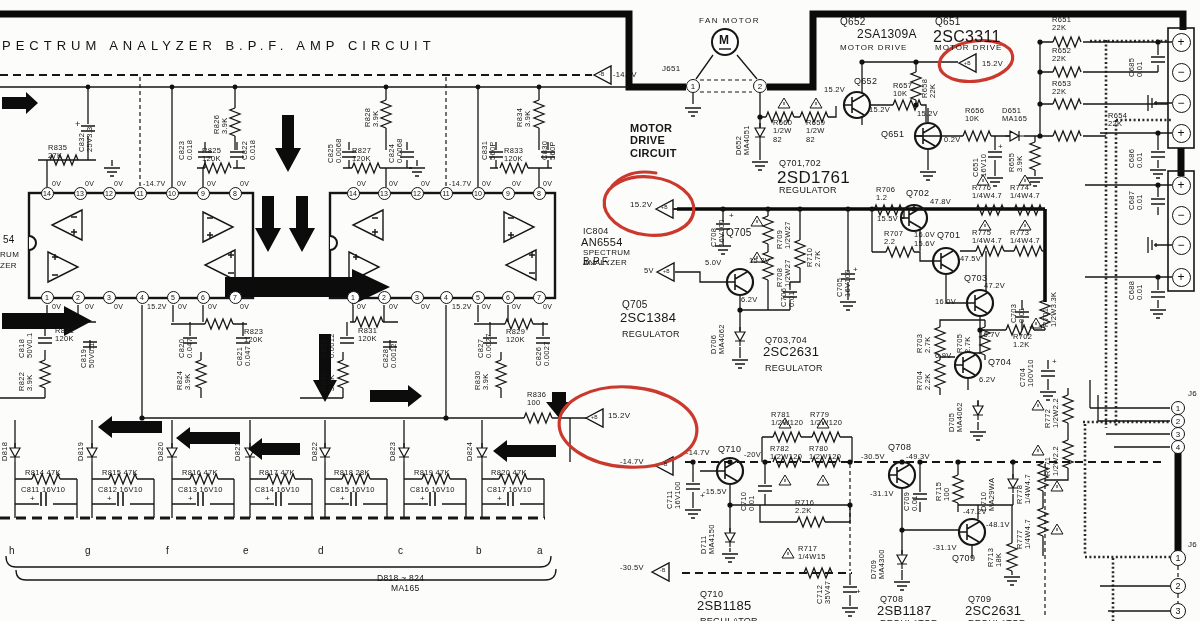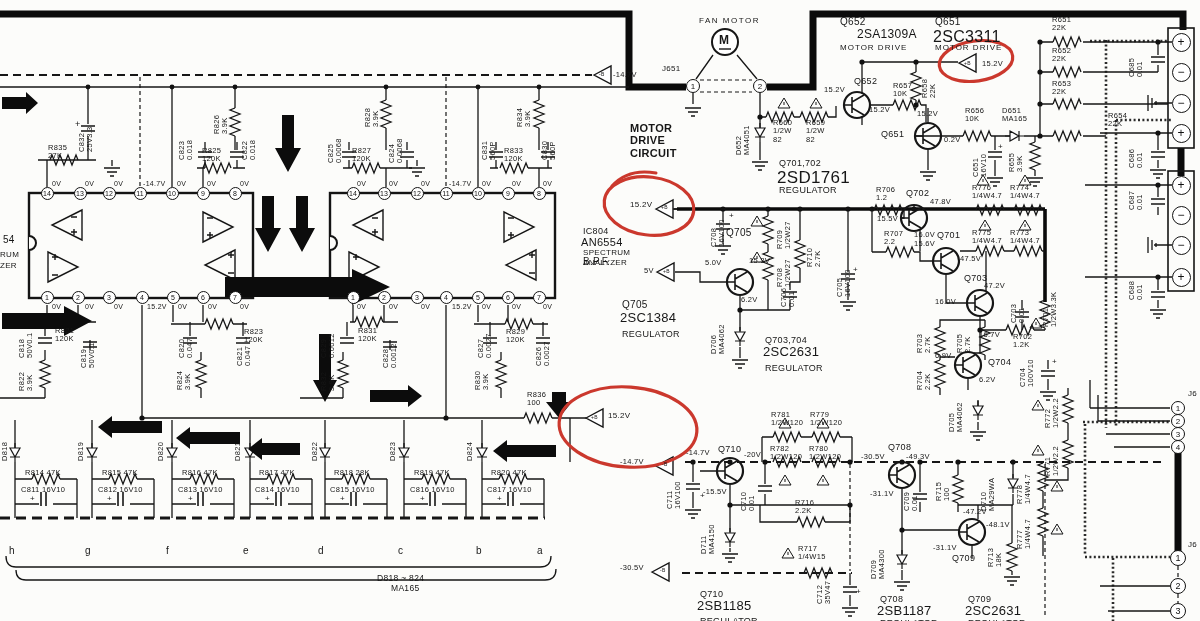--- a/index.html
+++ b/index.html
@@ -387,20 +387,21 @@
     </g>
 
     <g id="red-marks" fill="none" stroke-linecap="round" stroke="#cb382d" stroke-width="3.2">
         <ellipse cx="976" cy="61" rx="37" ry="20" transform="rotate(-8 976 61)"></ellipse>
         <ellipse cx="649" cy="206" rx="45" ry="29" transform="rotate(7 649 206)"></ellipse>
         <ellipse cx="628" cy="427" rx="69" ry="40" transform="rotate(4 628 427)"></ellipse>
       </g>
     <path id="red-tail" d="M612,186 Q628,168 656,173" fill="none" stroke-linecap="round" stroke="#cb382d" stroke-width="3"></path>
   </svg>
 
+  <div id="title">PECTRUM  ANALYZER  B.P.F.  AMP  CIRCUIT</div>
   <div id="overlay">
       <div class="lbl" style="left: 48px; top: 144px;">R835
 27K</div>
       <div class="lbl v" style="left: 78px; top: 152px;">C832
 25V3.3</div>
       <div class="lbl" style="left: 75px; top: 119px; font-size: 9px;">+</div>
       <div class="lbl v" style="left: 213px; top: 134px;">R826
 3.9K</div>
       <div class="lbl v" style="left: 178px; top: 160px;">C823
 0.018</div>

